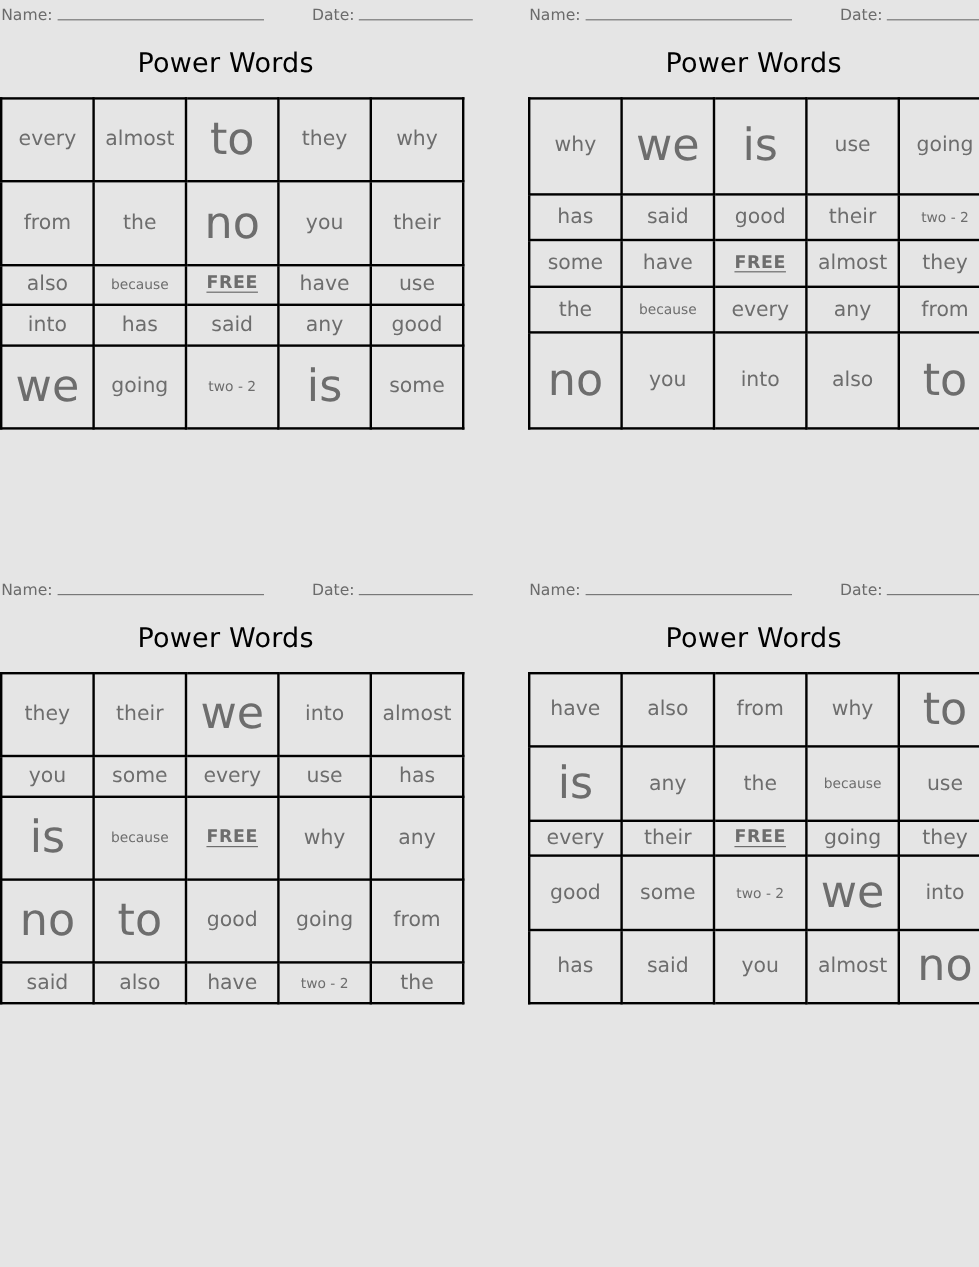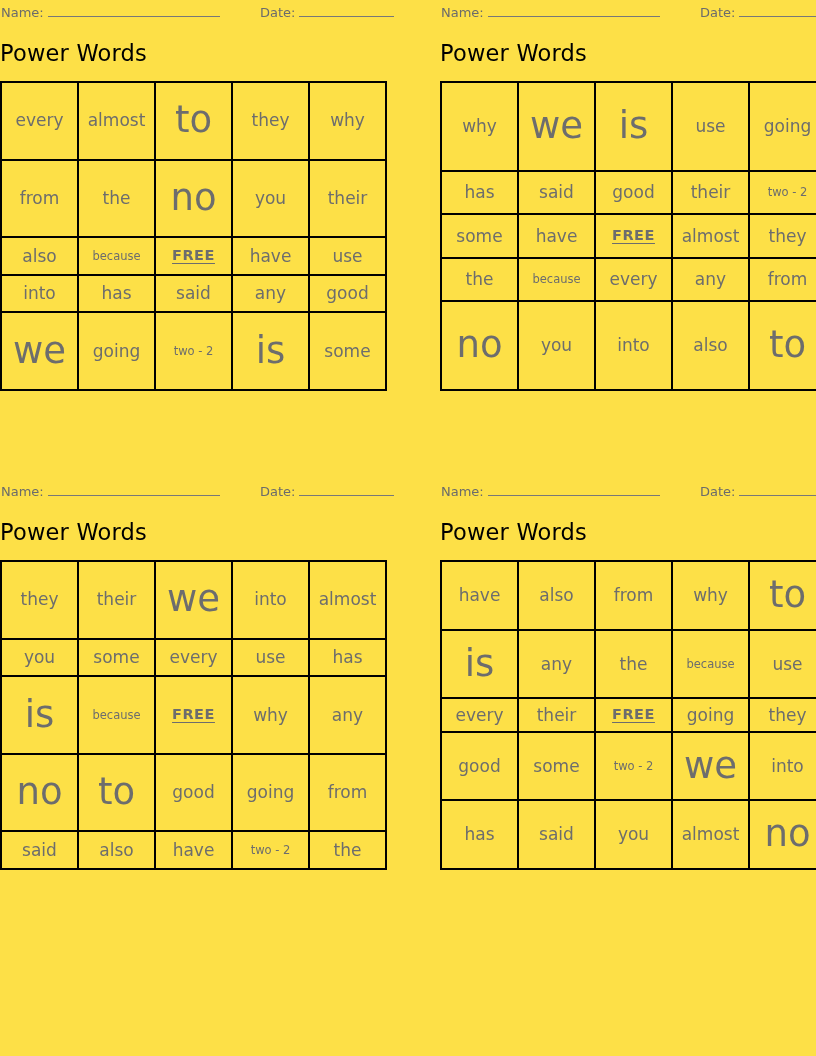--- a/index.html
+++ b/index.html
@@ -2,21 +2,21 @@
 <html><head>
 <meta charset="utf-8">
 <style>
   html, body { margin: 0; padding: 0; }
   body {
     width: 816px; height: 1056px;
     background: #ffffff;
     font-family: "DejaVu Sans", "Liberation Sans", sans-serif;
     overflow: hidden;
   }
-  .page { position: relative; width: 816px; height: 1056px; background: #fde047; }
+  .page { position: relative; width: 816px; height: 1056px; background: #e5e5e5; }
 
   .card { position: absolute; width: 376px; height: 432px; }
   .card.pos-0 { left: 0px;   top: 4px; }
   .card.pos-1 { left: 440px; top: 4px; }
   .card.pos-2 { left: 0px;   top: 483px; }
   .card.pos-3 { left: 440px; top: 483px; }
 
   .card-header {
     position: absolute; top: 0; left: 0; right: 0; height: 18px;
     font-size: 13px; color: #6b6b6b;
@@ -28,29 +28,29 @@
     border-bottom: 1px solid #787878;
     height: 12px;
     margin-left: 4px;
     vertical-align: baseline;
   }
   .name-line { width: 172px; }
   .date-line { width: 95px; }
 
   .card-title {
     position: absolute; top: 36px; left: 0; width: 100%;
-    margin: 0; text-align: left;
+    margin: 0; text-align: center;
     font-size: 22.5px; line-height: 26px;
     font-weight: 400; color: #000000;
     letter-spacing: 0.2px;
   }
 
   table.grid {
     position: absolute; top: 77px; left: 0;
-    width: 376px; height: 310px;
+    width: 376px; height: 277px;
     border-collapse: collapse; table-layout: fixed;
   }
   table.grid td {
     border: 2px solid #000000;
     width: 75px;
     text-align: center; vertical-align: middle;
     color: #6d6d6d;
     padding: 0; overflow: hidden;
     line-height: 1.1;
   }

